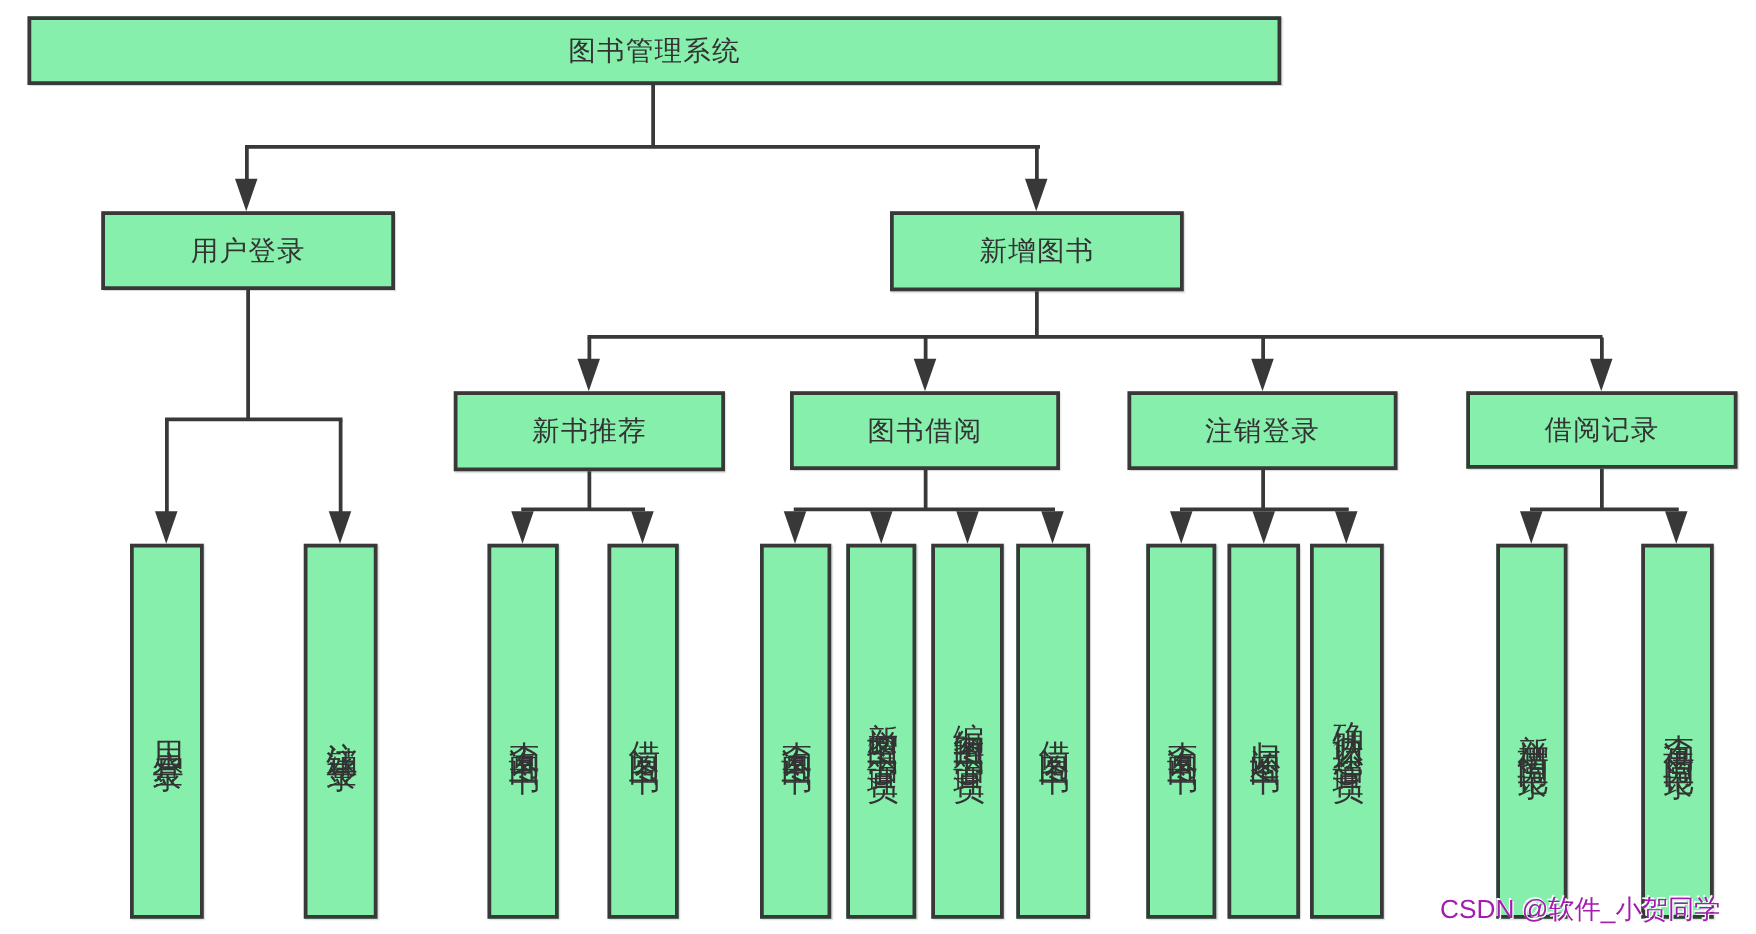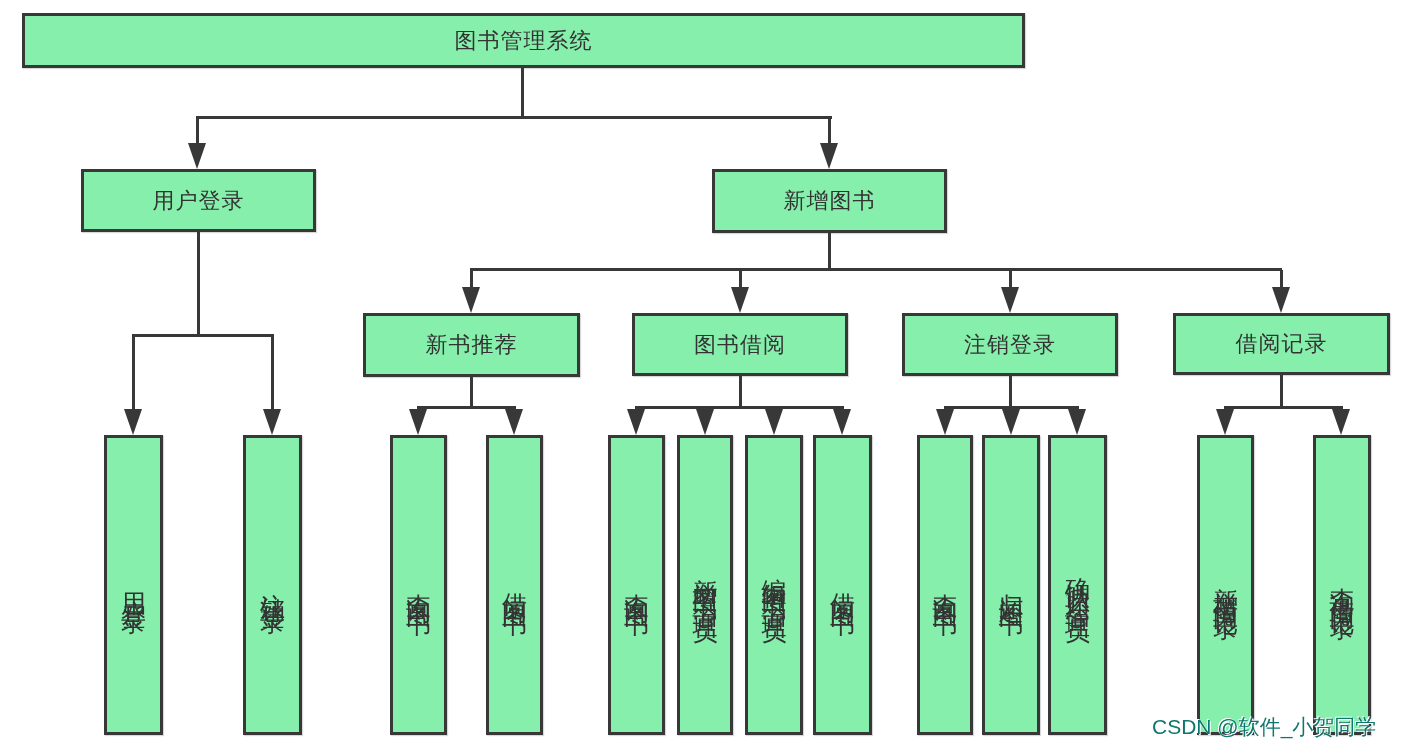--- a/index.html
+++ b/index.html
@@ -37,21 +37,21 @@
     width: 0; height: 0;
     border-left: 9px solid transparent;
     border-right: 9px solid transparent;
     border-top: 26px solid #383838;
   }
   .watermark {
     position: absolute;
     left: 1152px;
     top: 713px;
     font-size: 21px;
-    color: #0f766e;
+    color: #a21caf;
     text-shadow: 1px 1px 0 #ffffff, -1px -1px 0 #ffffff;
     white-space: nowrap;
   }
 
   
   #b-root   { left:22px;   top:13px;  width:1003px; height:55px; }
   #b-login  { left:81px;   top:169px; width:235px;  height:63px; }
   #b-mgmt   { left:712px;  top:169px; width:235px;  height:64px; }
   #b-rec    { left:363px;  top:313px; width:217px;  height:64px; }
   #b-borrow { left:632px;  top:313px; width:216px;  height:63px; }

